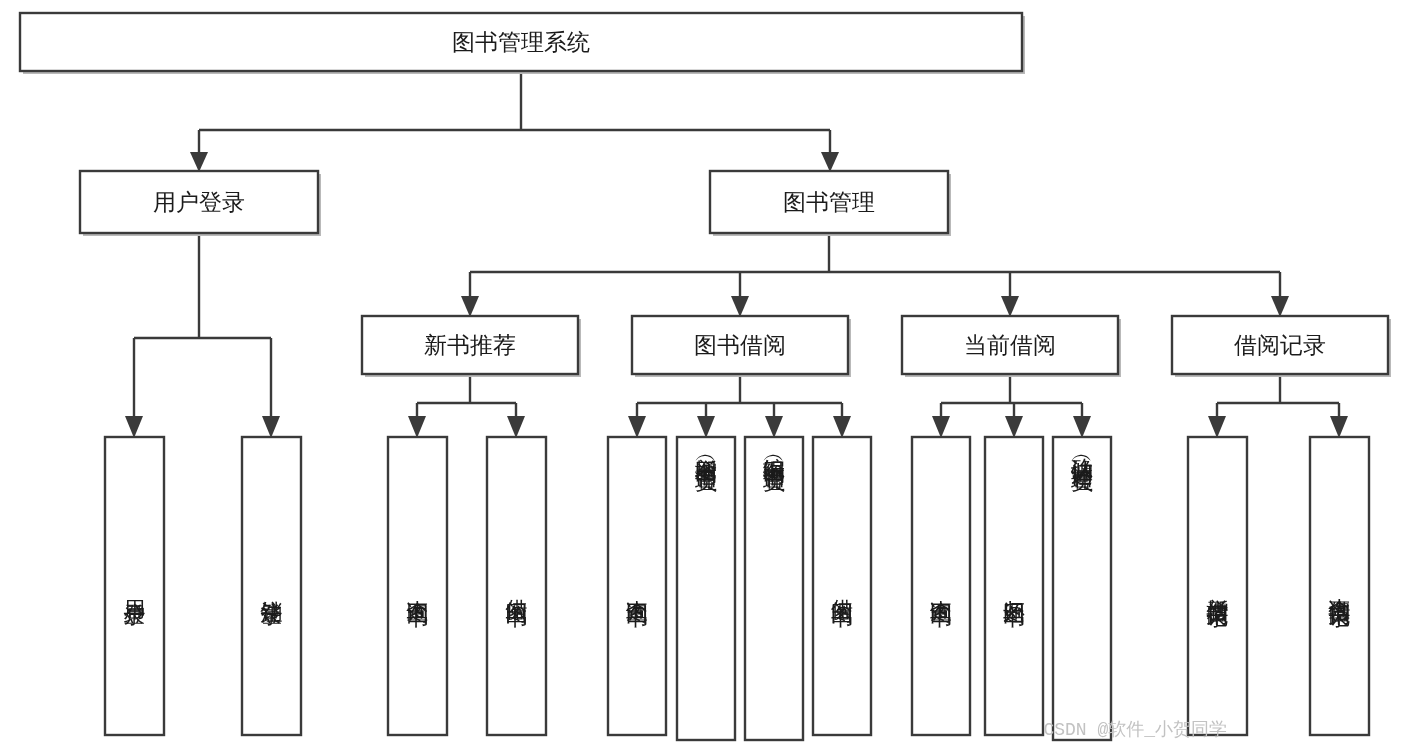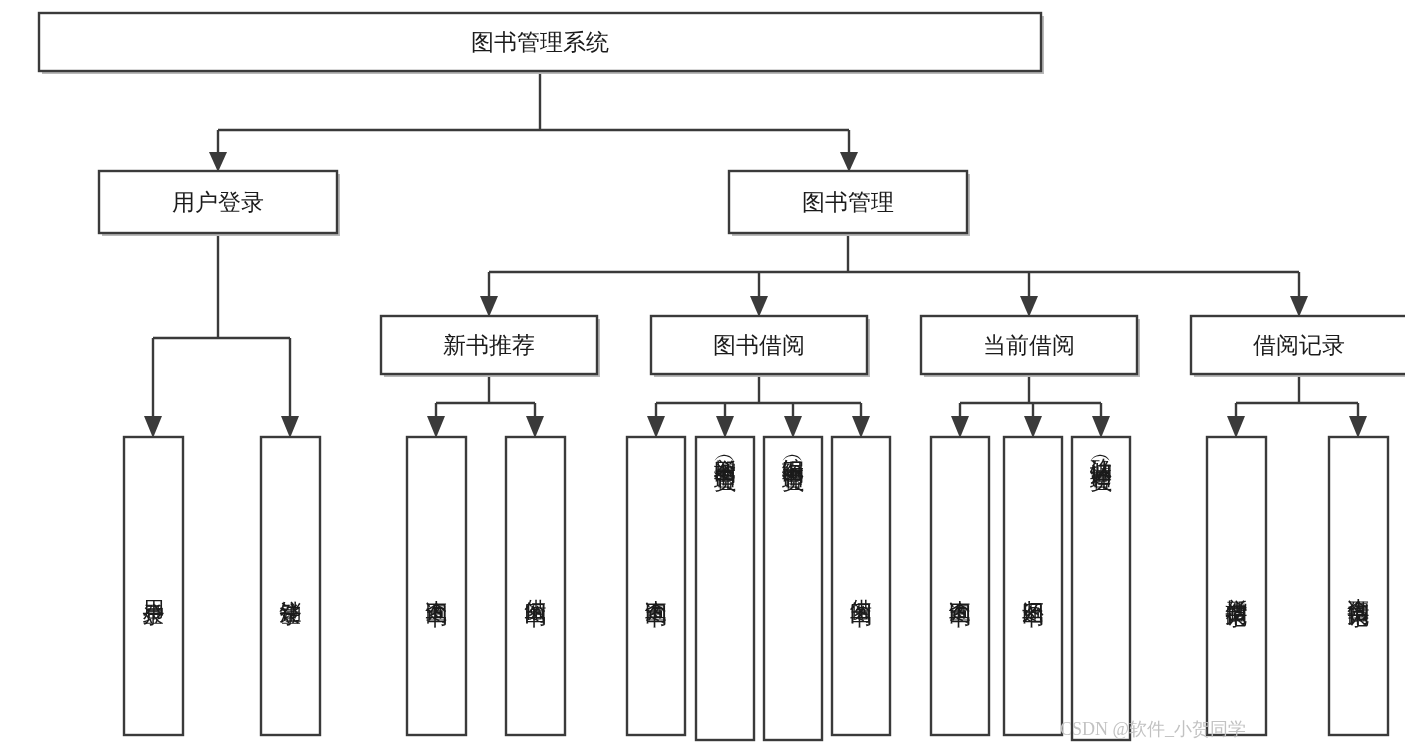--- a/index.html
+++ b/index.html
@@ -10,21 +10,20 @@
   body {
     width: 1405px;
     height: 747px;
     font-family: "DejaVu Sans", "Liberation Sans", sans-serif;
     overflow: hidden;
   }
   #diagram-root {
     position: relative;
     width: 1239px;
     height: 747px;
-    margin-left: 19px;
   }
   svg.flow {
     position: absolute;
     top: 0;
     left: 0;
     width: 1405px;
     height: 747px;
     display: block;
   }
   .node-rect {
@@ -67,21 +66,21 @@
     font-size: 22px;
     line-height: 1.0;
     color: #1b1b1b;
     letter-spacing: 2px;
     white-space: nowrap;
   }
   .watermark {
     position: absolute;
     right: 12px;
     bottom: 6px;
-    font-family: Liberation Serif, serif;
+    font-family: Liberation Mono, monospace;
     font-size: 18px;
     color: #c2c2c2;
     white-space: nowrap;
     user-select: none;
   }
 </style>
 </head>
 <body>
 
 <div id="diagram-root">

